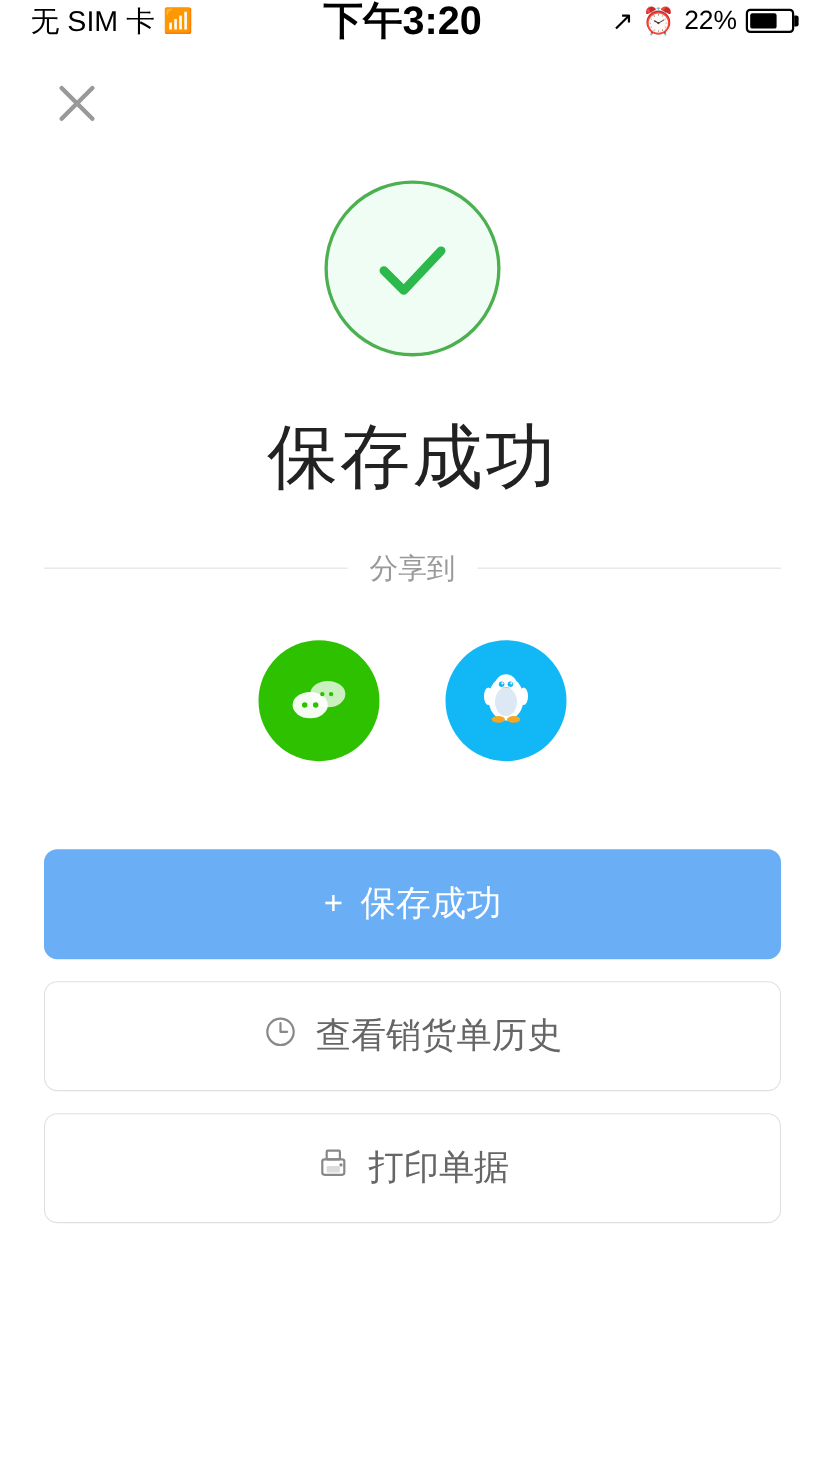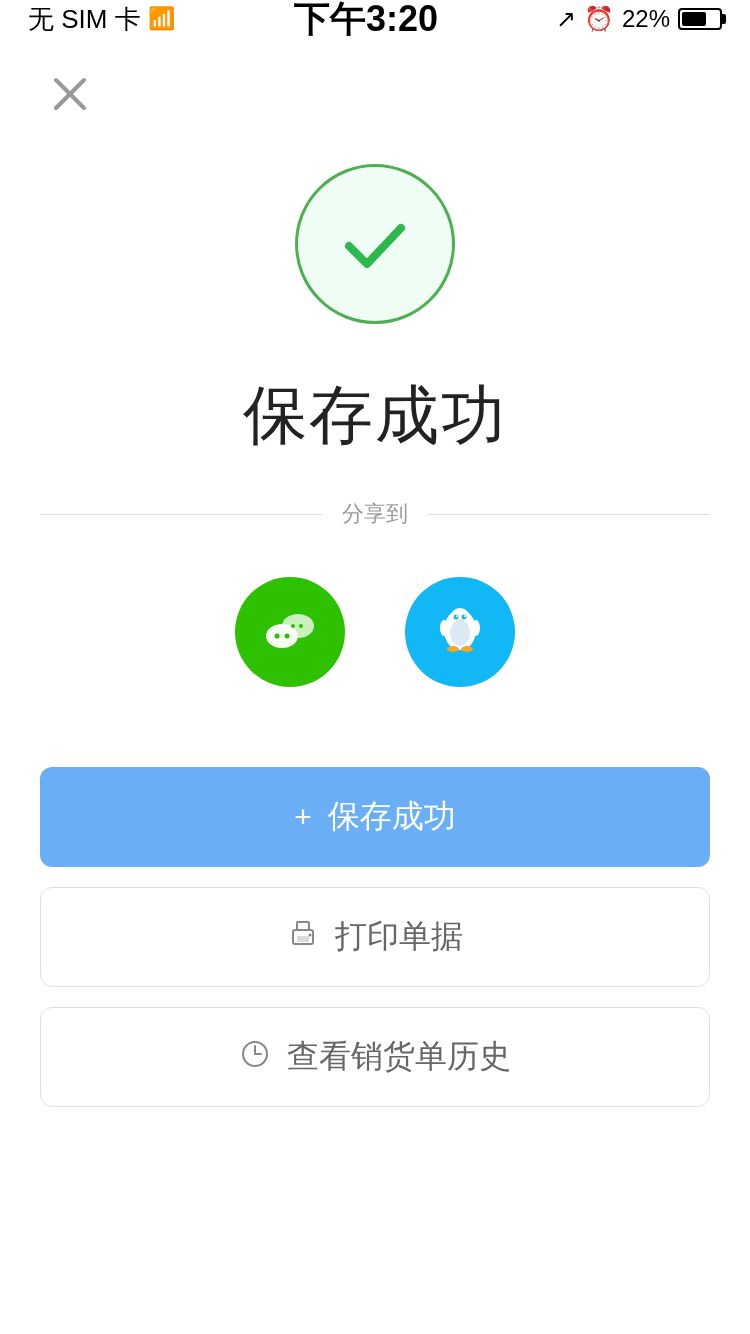--- a/index.html
+++ b/index.html
@@ -136,21 +136,21 @@
       align-items: center;
       gap: 20px;
       margin-bottom: 48px;
     }
     .divider-line {
       flex: 1;
       height: 1px;
       background: #e0e0e0;
     }
     .share-label {
-      font-size: 22px;
+      font-size: 26px;
       color: #999;
       white-space: nowrap;
     }
 
     
     .share-icons {
       display: flex;
       gap: 60px;
       margin-bottom: 80px;
     }
@@ -284,38 +284,38 @@
         <ellipse cx="48" cy="28" rx="4" ry="8" fill="white"></ellipse>
       </svg>
     </div>
   </div>
 
   <div class="action-buttons">
 
     <button class="action-btn btn-primary">
       <span class="btn-icon">+</span>
       <span>保存成功</span>
+    </button>
+
+    <button class="action-btn btn-secondary">
+      <span class="btn-icon">
+        <svg width="32" height="32" viewBox="0 0 32 32" fill="none" xmlns="http://www.w3.org/2000/svg">
+          <circle cx="16" cy="16" r="12" stroke="#888" stroke-width="2" fill="none"></circle>
+          <polyline points="16,8 16,16 22,16" stroke="#888" stroke-width="2" stroke-linecap="round" stroke-linejoin="round"></polyline>
+        </svg>
+      </span>
+      <span>查看销货单历史</span>
     </button>
 
     <button class="action-btn btn-secondary">
       <span class="btn-icon">
         <svg width="32" height="32" viewBox="0 0 32 32" fill="none" xmlns="http://www.w3.org/2000/svg">
           <rect x="6" y="12" width="20" height="14" rx="2" stroke="#888" stroke-width="2" fill="none"></rect>
           <rect x="10" y="4" width="12" height="8" rx="1" stroke="#888" stroke-width="2" fill="none"></rect>
           <rect x="10" y="18" width="12" height="6" rx="1" fill="#888" opacity="0.3"></rect>
           <circle cx="23" cy="17" r="1.5" fill="#888"></circle>
         </svg>
       </span>
       <span>打印单据</span>
     </button>
 
-    <button class="action-btn btn-secondary">
-      <span class="btn-icon">
-        <svg width="32" height="32" viewBox="0 0 32 32" fill="none" xmlns="http://www.w3.org/2000/svg">
-          <circle cx="16" cy="16" r="12" stroke="#888" stroke-width="2" fill="none"></circle>
-          <polyline points="16,8 16,16 22,16" stroke="#888" stroke-width="2" stroke-linecap="round" stroke-linejoin="round"></polyline>
-        </svg>
-      </span>
-      <span>查看销货单历史</span>
-    </button>
-
   </div>
 </div>
 
 </body></html>

